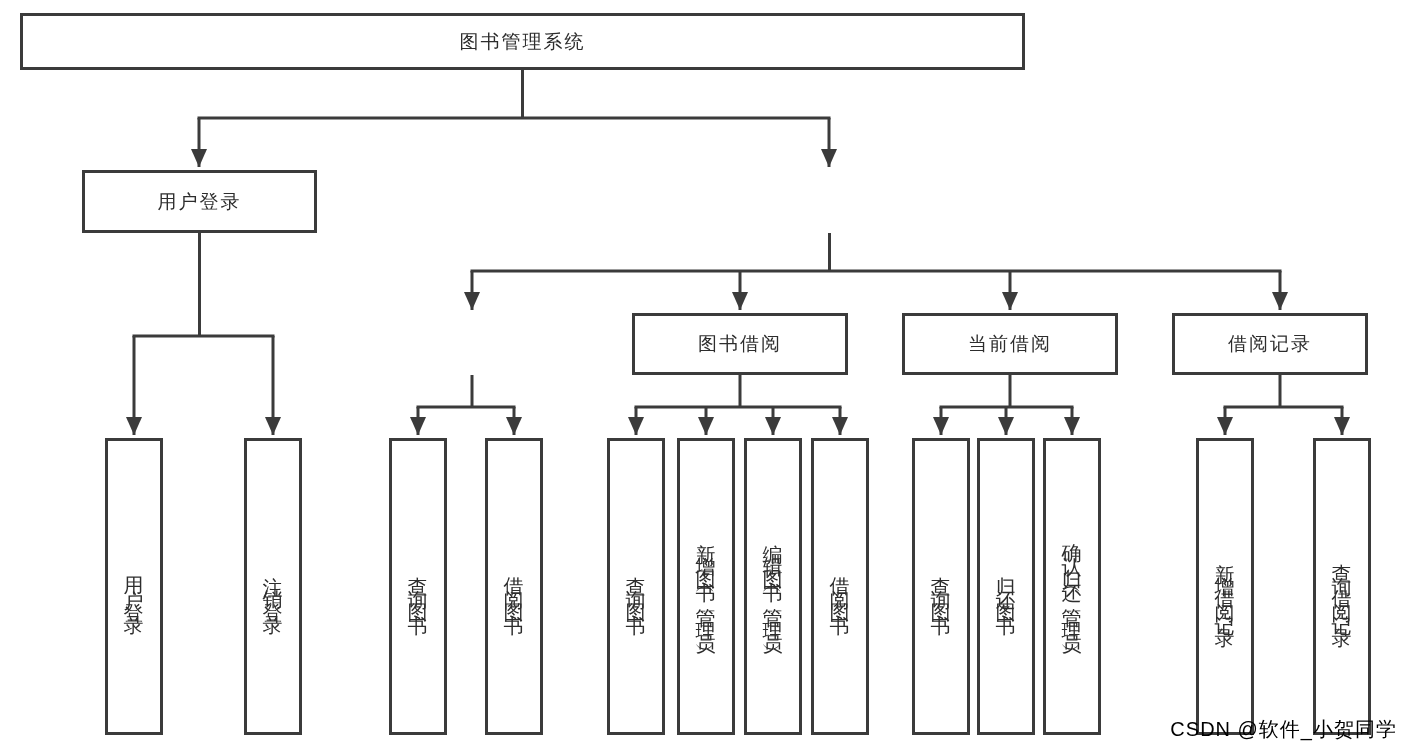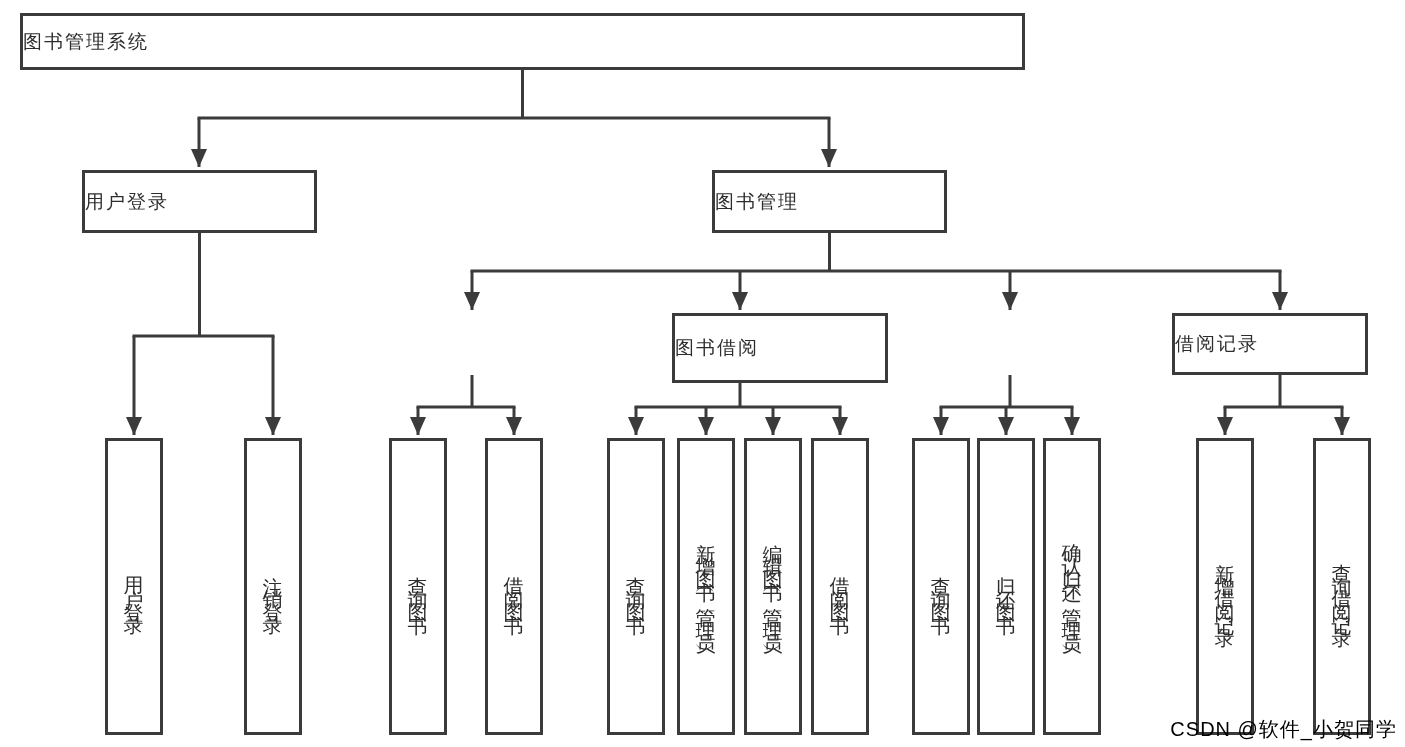--- a/index.html
+++ b/index.html
@@ -4,28 +4,28 @@
 <style>
   html,body{margin:0;padding:0;background:#fff;}
   .stage{
     position:relative;width:1405px;height:747px;background:#ffffff;
     font-family:"Liberation Sans","DejaVu Sans",sans-serif;
     color:#2d2d2d;overflow:hidden;
   }
   .connectors{position:absolute;left:0;top:0;z-index:1;}
   .box{
     position:absolute;box-sizing:border-box;border:3px solid #3b3b3b;background:#fff;
-    display:flex;align-items:center;z-index:2;
+    display:flex;align-items:center;justify-content:center;z-index:2;
   }
   .hlabel{font-size:19px;letter-spacing:2px;color:#2d2d2d;white-space:nowrap;}
   .root{left:20px;top:13px;width:1005px;height:57px;}
   .lvl2a{left:82px;top:170px;width:235px;height:63px;}
   .lvl2b{left:712px;top:170px;width:235px;height:63px;}
   .lvl3a{left:364px;top:313px;width:217px;height:62px;}
-  .lvl3b{left:632px;top:313px;width:216px;height:70px;margin-left:40px;}
+  .lvl3b{left:632px;top:313px;width:216px;height:62px;}
   .lvl3c{left:902px;top:313px;width:216px;height:62px;}
   .lvl3d{left:1172px;top:313px;width:196px;height:62px;}
   .leaf{
     position:absolute;top:438px;height:297px;width:58px;box-sizing:border-box;
     border:3px solid #3b3b3b;background:#fff;z-index:2;
     display:flex;align-items:center;justify-content:center;
     writing-mode:vertical-rl;text-orientation:mixed;
     font-size:20px;letter-spacing:13px;line-height:1;color:#2d2d2d;
   }
   .watermark{
@@ -88,26 +88,26 @@
     </g>
   </svg>
 
   <div class="box root">
     <span class="hlabel">图书管理系统</span>
   </div>
 
   <div class="box lvl2a">
     <span class="hlabel">用户登录</span>
   </div>
-  <div class="box lvl2b">
-    <span class="hlabel">图书管理</span>
-  </div>
 
   <div class="box lvl3b">
     <span class="hlabel">图书借阅</span>
+  </div>
+  <div class="box lvl3c">
+    <span class="hlabel">当前借阅</span>
   </div>
   <div class="box lvl3d">
     <span class="hlabel">借阅记录</span>
   </div>
 
   <div class="leaf" style="left:105px;">用户登录</div>
   <div class="leaf" style="left:244px;">注销登录</div>
   <div class="leaf" style="left:389px;">查询图书</div>
   <div class="leaf" style="left:485px;">借阅图书</div>
   <div class="leaf" style="left:607px;">查询图书</div>

